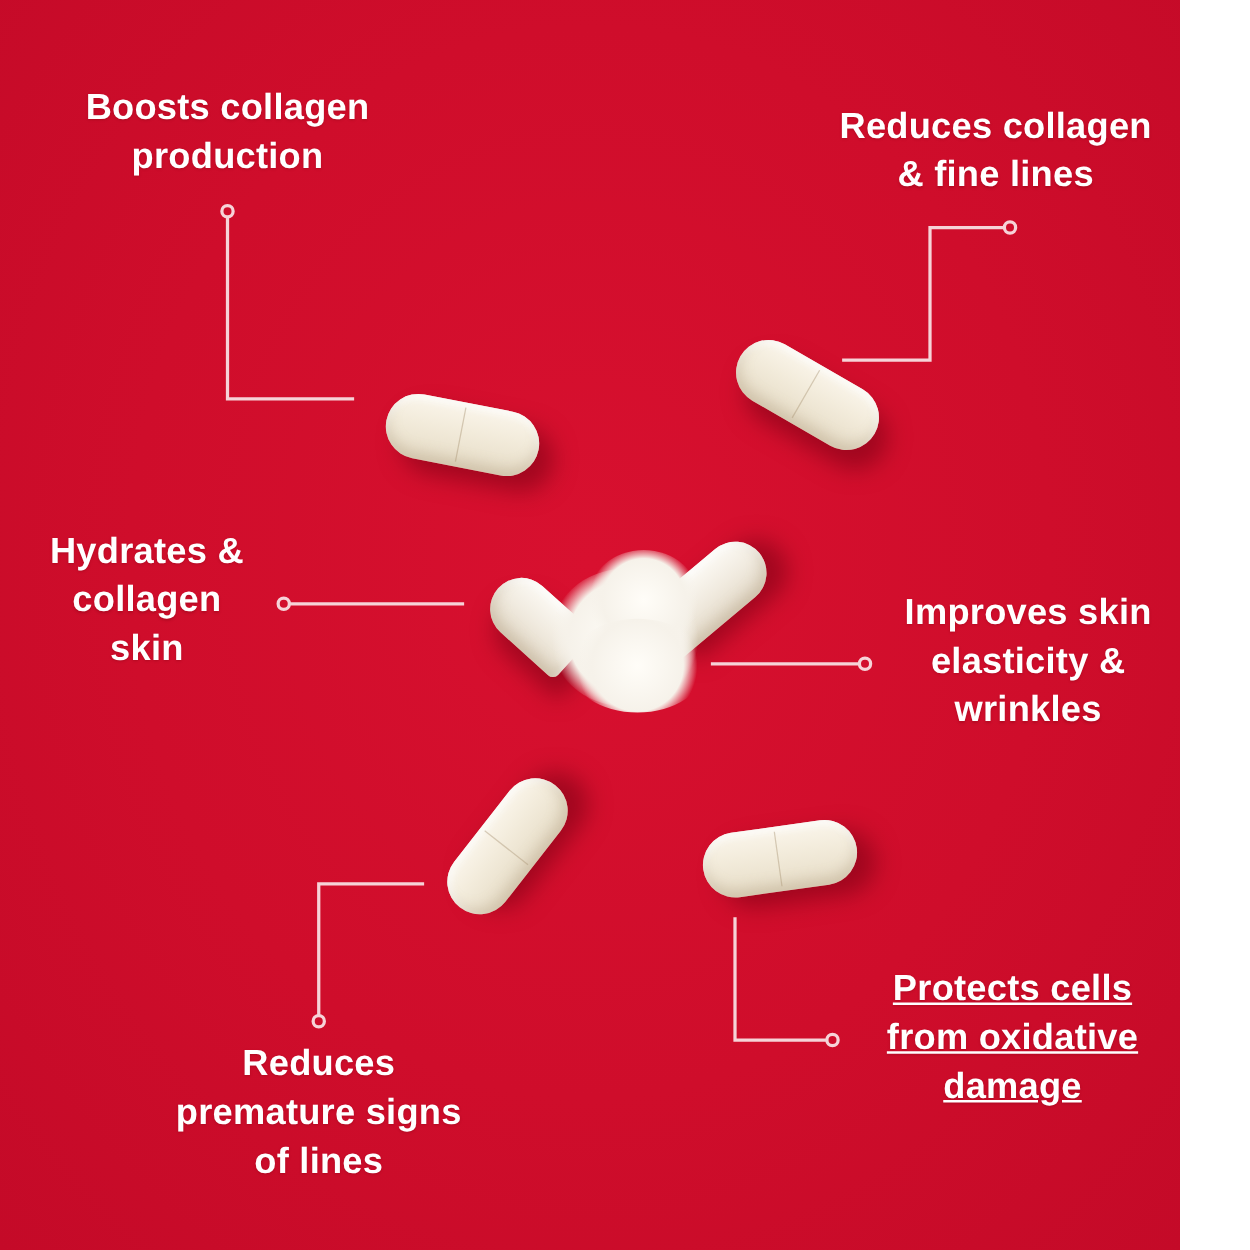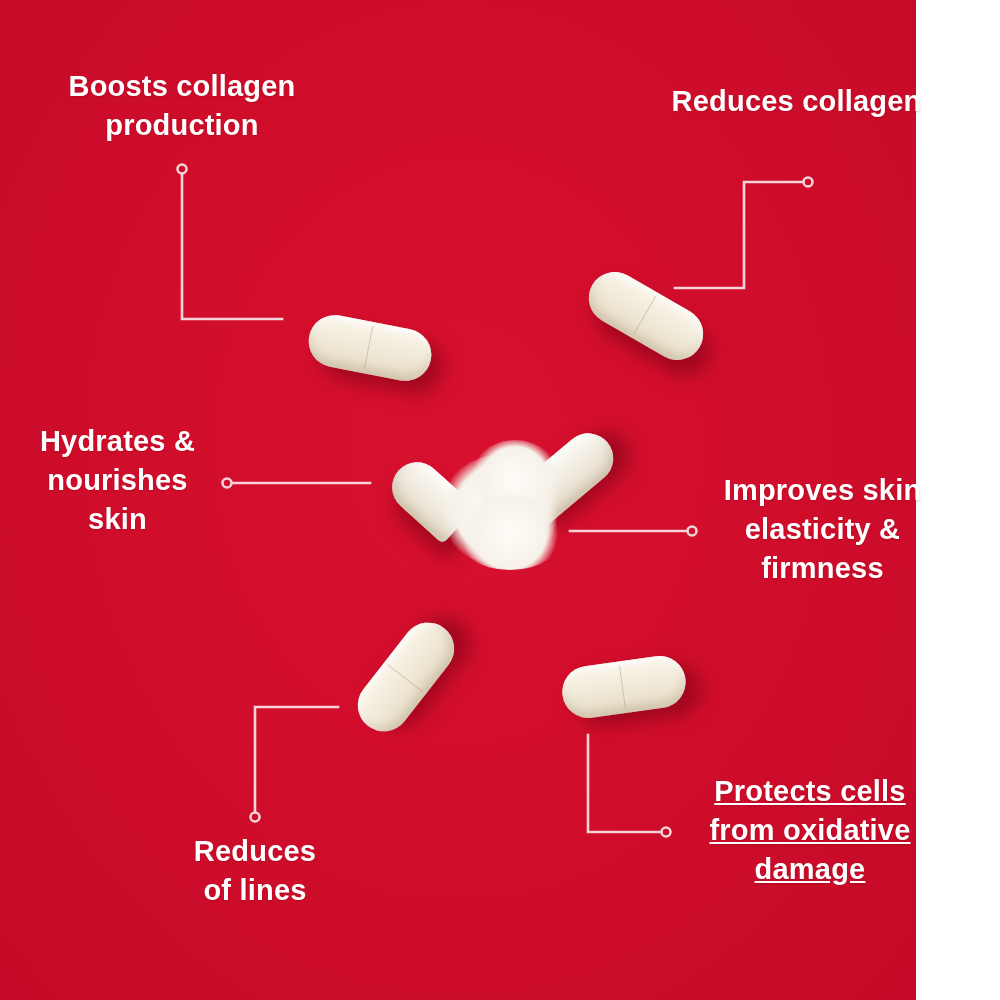--- a/index.html
+++ b/index.html
@@ -1,21 +1,20 @@
 <!DOCTYPE html>
 <html><head>
 <meta charset="utf-8">
 <style>
   html, body { margin:0; padding:0; }
   body { width:1000px; height:1000px; overflow:hidden; }
   .stage {
-    position:relative; width:876px; height:1000px;
+    position:relative; width:944px; height:1000px;
     background: radial-gradient(ellipse at 50% 45%, #d8102f 0%, #cf0d2b 55%, #c40a28 100%);
     font-family: "Liberation Sans", "DejaVu Sans", sans-serif;
-    padding-left: 40px;
   }
   .label {
     position:absolute; color:#ffffff; font-weight:700; font-size:29px;
     line-height:39px; text-align:center; white-space:nowrap;
     letter-spacing:0.2px;
     text-shadow: 0 1px 2px rgba(90,0,10,0.25);
   }
   .label span { display:block; }
   svg.lines { position:absolute; left:0; top:0; width:1000px; height:1000px; pointer-events:none; }
   .capsule {
@@ -72,36 +71,38 @@
     </g>
   </svg>
 
   <div class="label" style="left:52px; top:67px; width:260px;">
     <span>Boosts collagen</span>
     <span>production</span>
   </div>
 
   <div class="label" style="left:654px; top:82px; width:285px;">
     <span>Reduces collagen</span>
+    <span>&amp; fine lines</span>
   </div>
 
   <div class="label" style="left:25px; top:422px; width:185px;">
     <span>Hydrates &amp;</span>
-    <span>nourishes</span>
+    <span>collagen</span>
     <span>skin</span>
   </div>
 
   <div class="label" style="left:705px; top:471px; width:235px;">
     <span>Improves skin</span>
     <span>elasticity &amp;</span>
-    <span>firmness</span>
+    <span>wrinkles</span>
   </div>
 
   <div class="label" style="left:120px; top:832px; width:270px;">
     <span>Reduces</span>
+    <span>premature signs</span>
     <span>of lines</span>
   </div>
 
   <div class="label" style="left:690px; top:772px; width:240px;text-decoration:underline;">
     <span>Protects cells</span>
     <span>from oxidative</span>
     <span>damage</span>
   </div>
 
 </div>

